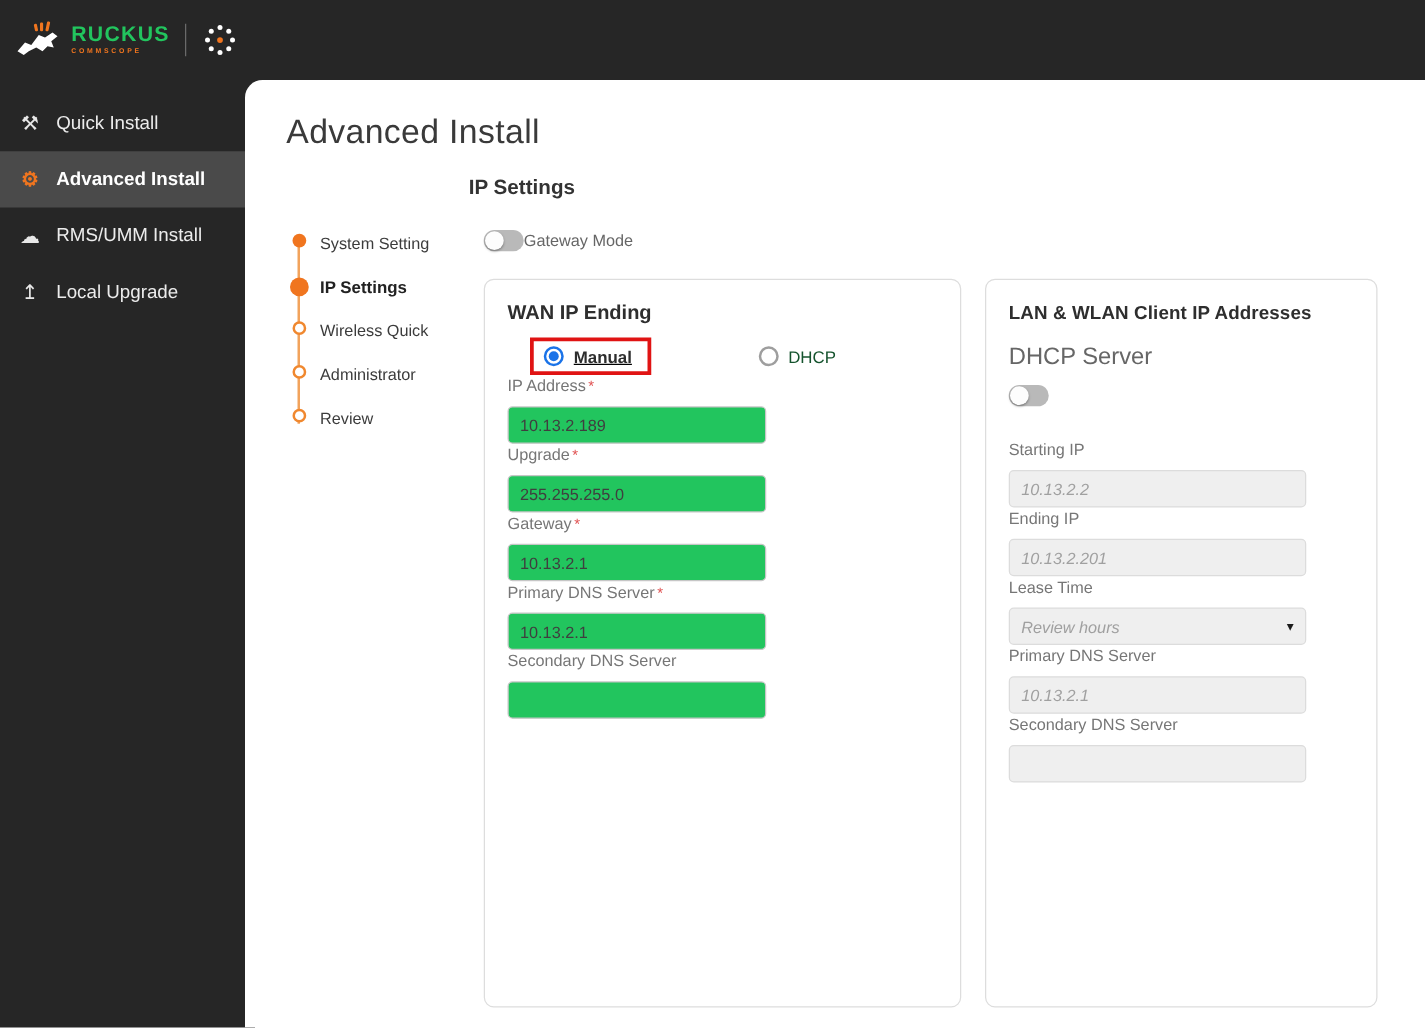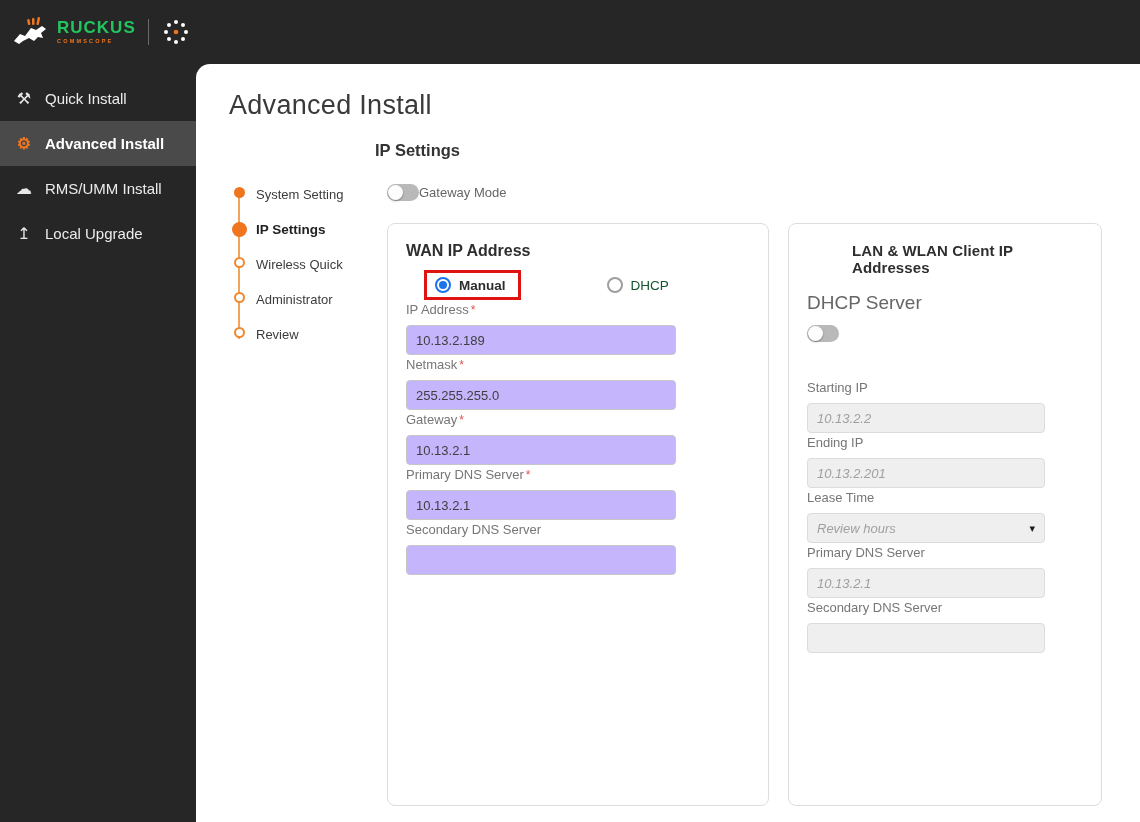--- a/index.html
+++ b/index.html
@@ -66,49 +66,49 @@
   .gw-label { font-size:13px; color:#666; }
 
   .toggle { width:32px; height:17px; border-radius:9px; background:#b9b9b9; position:relative; cursor:pointer; flex:0 0 auto; }
   .toggle .knob { position:absolute; left:1px; top:1px; width:15px; height:15px; border-radius:50%; background:#fdfdfd; box-shadow:0 1px 2px rgba(0,0,0,.35); }
 
   .cards { display:flex; gap:19px; margin:22px 0 0 14px; }
   .card { background:#fff; border:1px solid #ddd; border-radius:8px; padding:18px; height:583px; }
   .card.wan { width:382px; }
   .card.lan { width:314px; }
   .card-title { font-size:16px; font-weight:bold; color:#2e2e2e; }
-  .card.lan .card-title { font-size:15px; letter-spacing:.1px;margin-left:45px; }
+  .card.lan .card-title { font-size:15px; letter-spacing:.1px; }
 
   
   .radio-row { display:flex; align-items:center; margin:10px 0 0 18px; gap:86px; }
   .radio-opt { display:flex; align-items:center; gap:8px; }
   .radio { width:16px; height:16px; border-radius:50%; border:2px solid #9e9e9e; position:relative; background:#fff; flex:0 0 auto; cursor:pointer; }
   .radio.selected { border-color:#1a73e8; }
   .radio.selected::after { content:""; position:absolute; inset:2px; border-radius:50%; background:#1a73e8; }
   .radio-label { font-size:13.5px; color:#14532d; }
   .radio-opt.selected .radio-label { color:#2d2d2d; font-weight:bold; }
-  .red-box { border:3px solid #e01313; padding:4px 12px 4px 8px; display:flex; align-items:center; }
+  .red-box { border:3px solid #e01313; padding:4px 12px 4px 8px; display:flex; align-items:center;text-decoration:underline; }
 
   
   .field { }
   .field:first-of-type { margin-top:24px; }
   .f-label { font-size:13px; color:#767676; }
   .req { color:#e05252; font-size:12px; margin-left:2px; }
   .f-input {
-    display:block; margin-top:7px; width:270px; height:30px;
+    display:block; margin-top:7px; width:207px; height:30px;
     border:1px solid #c6c6c6; border-radius:4px; padding:0 9px;
-    font-size:13px; color:#3f3f3f; background:#c4b5fd;
+    font-size:13px; color:#3f3f3f; background:#22c55e;
     font-family:"Liberation Sans", sans-serif; outline:none;
   }
   .card.lan .f-input { width:238px; background:#efefef; border-color:#dcdcdc; color:#9e9e9e; }
   .f-input::placeholder { color:#a0a0a0; font-style:italic; }
 
   .dhcp-label { font-size:19px; color:#666; margin-top:16px; }
   .card.lan .toggle { margin-top:11px; }
-  .card.lan .field.first { margin-top:36px; }
+  .card.lan .field.first { margin-top:26px; }
 
   .select {
     display:flex; align-items:center; justify-content:space-between;
     margin-top:7px; width:238px; height:30px;
     border:1px solid #dcdcdc; border-radius:4px; padding:0 9px;
     background:#efefef; cursor:pointer;
   }
   .select .sel-text { font-size:13px; color:#a0a0a0; font-style:italic; }
   .select .caret { color:#1b1b1b; font-size:11px; }
 </style>
@@ -209,42 +209,42 @@
       <div class="gw-row">
         <div class="toggle">
             <span class="knob"></span>
           </div>
         <span class="gw-label">Gateway Mode</span>
       </div>
 
       <div class="cards">
 
         <section class="card wan">
-          <h3 class="card-title">WAN IP Address</h3>
+          <h3 class="card-title">WAN IP Ending</h3>
 
           <div class="radio-row">
             <div class="red-box">
               <div class="radio-opt selected">
                 <span class="radio selected"></span>
                 <span class="radio-label">Manual</span>
               </div>
             </div>
             <div class="radio-opt">
               <span class="radio"></span>
               <span class="radio-label">DHCP</span>
             </div>
           </div>
 
           <div class="field">
             <span class="f-label">IP Address</span><span class="req">*</span>
             <input class="f-input" type="text" value="10.13.2.189" style="">
           </div>
 
           <div class="field">
-            <span class="f-label">Netmask</span><span class="req">*</span>
+            <span class="f-label">Upgrade</span><span class="req">*</span>
             <input class="f-input" type="text" value="255.255.255.0" style="">
           </div>
 
           <div class="field">
             <span class="f-label">Gateway</span><span class="req">*</span>
             <input class="f-input" type="text" value="10.13.2.1" style="">
           </div>
 
           <div class="field">
             <span class="f-label">Primary DNS Server</span><span class="req">*</span>

